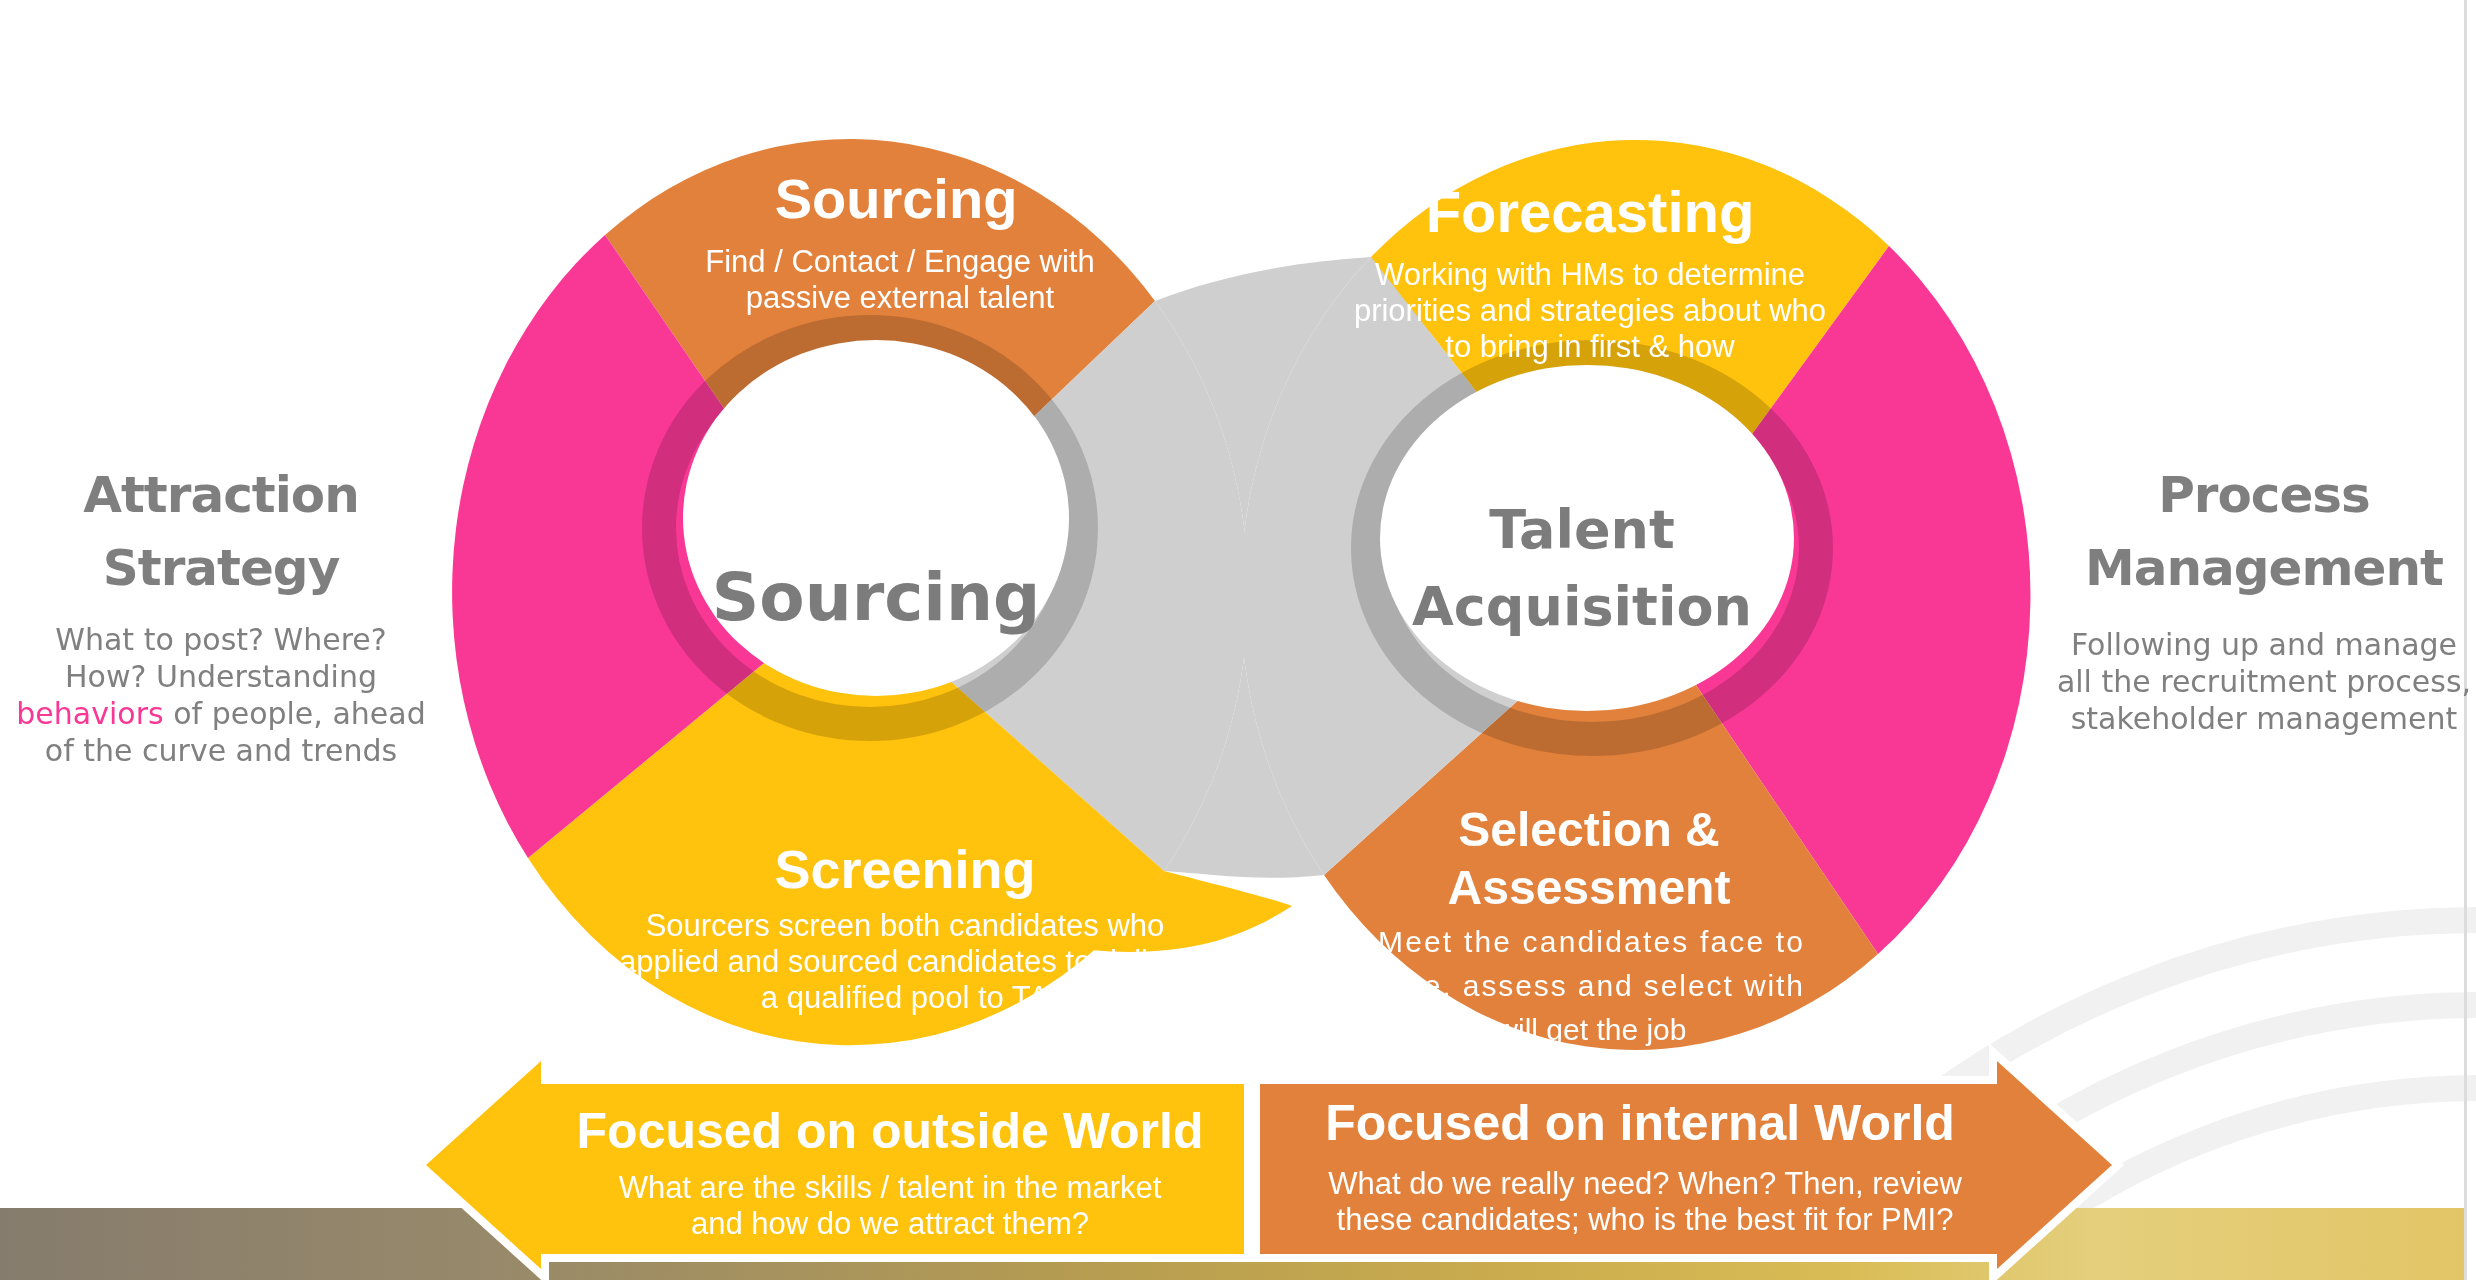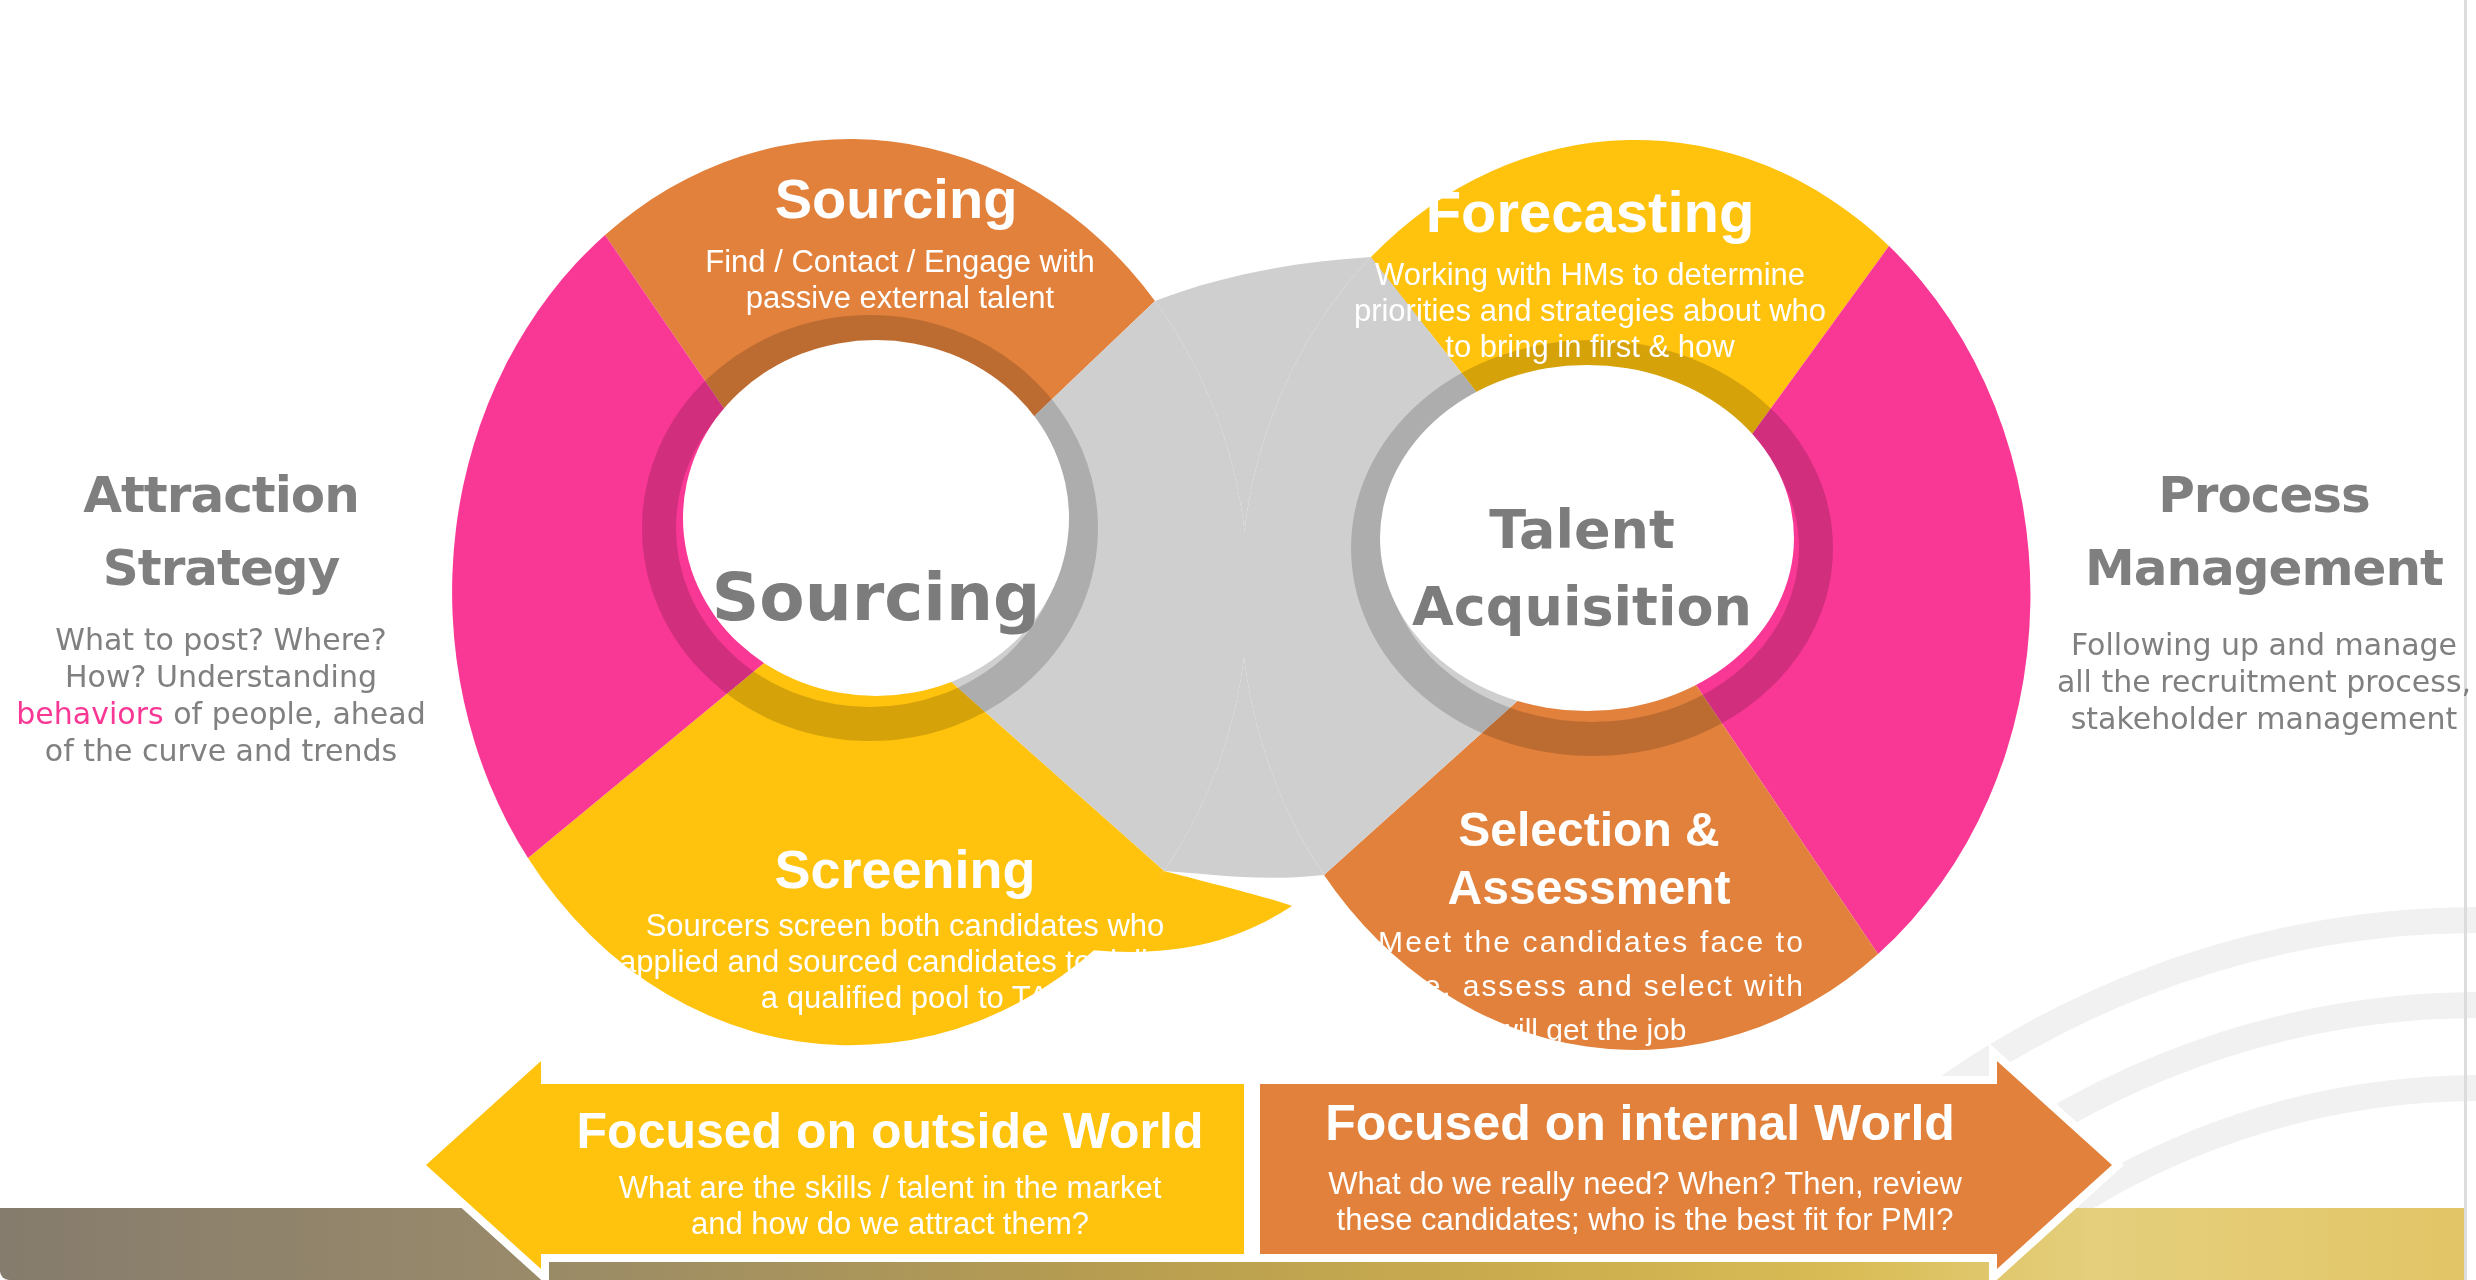--- a/index.html
+++ b/index.html
@@ -1,16 +1,16 @@
 <!DOCTYPE html>
 <html><head>
 <meta charset="utf-8">
 <style>
   html,body{margin:0;padding:0;background:#fff;}
-  #stage{position:relative;width:2476px;height:1280px;background:#fff;overflow:hidden;border-radius:9px;}
+  #stage{position:relative;width:2476px;height:1280px;background:#fff;overflow:hidden;}
   svg{display:block;position:absolute;inset:0;}
   text{font-family:"Liberation Sans",sans-serif;}
   .seg-title{fill:#ffffff;font-weight:bold;}
   .seg-sub{fill:#ffffff;}
   .gray-head{fill:#7f7f7f;font-family:"DejaVu Sans",sans-serif;font-weight:bold;letter-spacing:-1px;}
   .gray-body{fill:#808080;font-family:"DejaVu Sans",sans-serif;}
   .center-label{fill:#7c7c7c;font-family:"DejaVu Sans",sans-serif;font-weight:bold;}
   .arrow-title{fill:#ffffff;font-weight:bold;}
   .arrow-sub{fill:#ffffff;}
   .mid{text-anchor:middle;}

